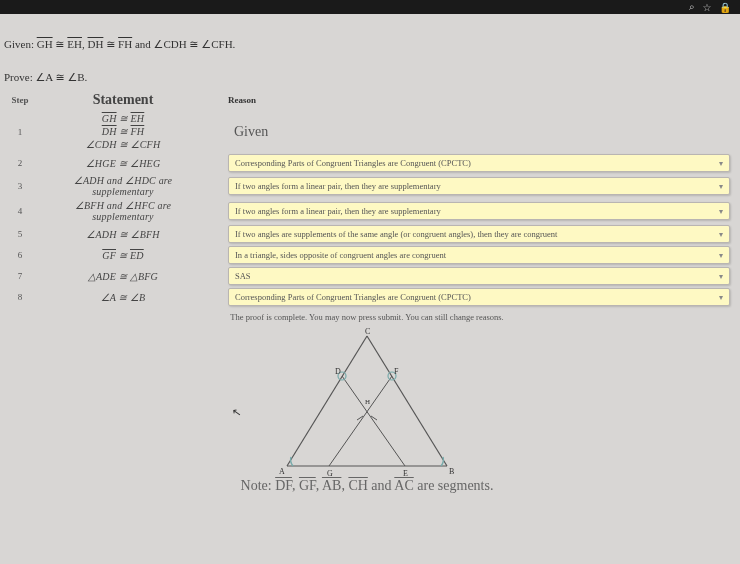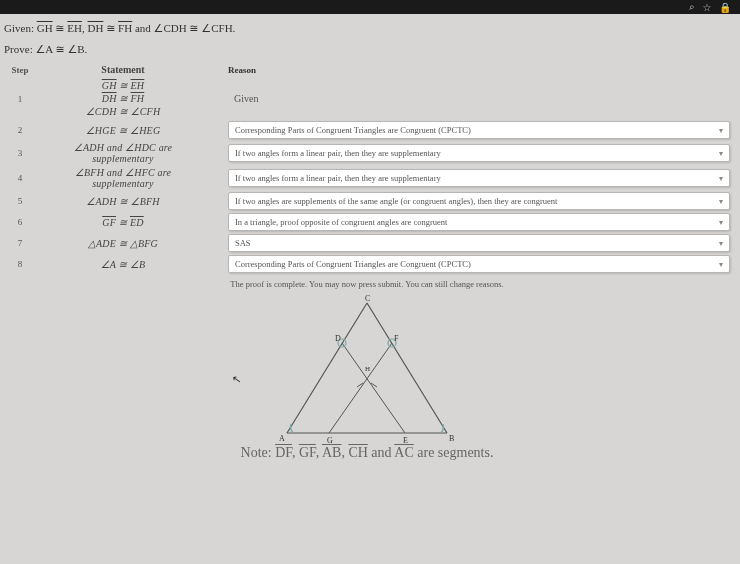--- a/index.html
+++ b/index.html
@@ -22,51 +22,51 @@
     padding-right: 8px;
     color: #ccc;
     font-size: 10px;
   }
   .page {
     padding: 4px 10px 0 4px;
   }
   .given, .prove {
     font-size: 11px;
     color: #333;
-    margin: 4px 0 8px 0;
+    margin: 20px 0 8px 0;
   }
   .given .ov, .prove .ov, .stmt .ov, .hint .ov { text-decoration: overline; }
   .proof-area { }
   .head-row, .row {
     display: flex;
     align-items: center;
     gap: 8px;
   }
   .head-row { font-weight: bold; color:#333; margin-bottom:4px;}
   .col-step { width: 32px; text-align: center; font-size:9px; color:#555;}
-  .col-stmt { width: 158px; text-align: center; font-size:10px; color:#444;}
+  .col-stmt { width: 158px; text-align: center; font-size:14px; color:#444;}
   .col-reason { flex: 1; padding-left: 18px; }
   .row { margin-bottom: 3px; }
   .stmt { font-style: italic; font-size:10px; letter-spacing:.2px;}
   .reason-box {
     flex: 1;
-    background: #ffffff;
+    background: #fef9c3;
     border: 1px solid #b9b5b2;
     border-radius: 2px;
     padding: 3px 6px;
     font-size: 8.5px;
     color: #555;
     display:flex;
     justify-content:space-between;
     align-items:center;
     min-height:16px;
     box-shadow: 1px 1px 2px rgba(0,0,0,.15);
   }
   .reason-box .chev { color:#888; font-size:8px; margin-left:6px;}
-  .static-reason { font-size:10px; color:#555; padding:3px 6px;}
+  .static-reason { font-size:14px; color:#555; padding:3px 6px;}
   .complete-note {
     text-align:center;
     font-size:8.5px;
     color:#555;
     margin:6px 0 4px;
   }
   .figure-wrap { text-align:center; margin-top:2px; position:relative;}
   .figure-wrap svg { display:block; margin:0 auto;}
   .hint { text-align:center; font-size:14px; color:#666; margin-top:2px;}
   .cursor { position:absolute; left:228px; top:80px; font-size:11px; color:#333; transform:rotate(-10deg);}
@@ -147,21 +147,21 @@
               <span>If two angles are supplements of the same angle (or congruent angles), then they are congruent</span>
               <span class="chev">▾</span>
             </div>
           </div>
         </div>
         <div class="row">
           <div class="col-step">6</div>
           <div class="col-stmt stmt"><span class="ov">GF</span> ≅ <span class="ov">ED</span></div>
           <div class="col-reason">
             <div class="reason-box">
-              <span>In a triangle, proof opposite of congruent angles are congruent</span>
+              <span>In a triangle, sides opposite of congruent angles are congruent</span>
               <span class="chev">▾</span>
             </div>
           </div>
         </div>
         <div class="row">
           <div class="col-step">7</div>
           <div class="col-stmt stmt">△ADE ≅ △BFG</div>
           <div class="col-reason">
             <div class="reason-box">
               <span>SAS</span>

